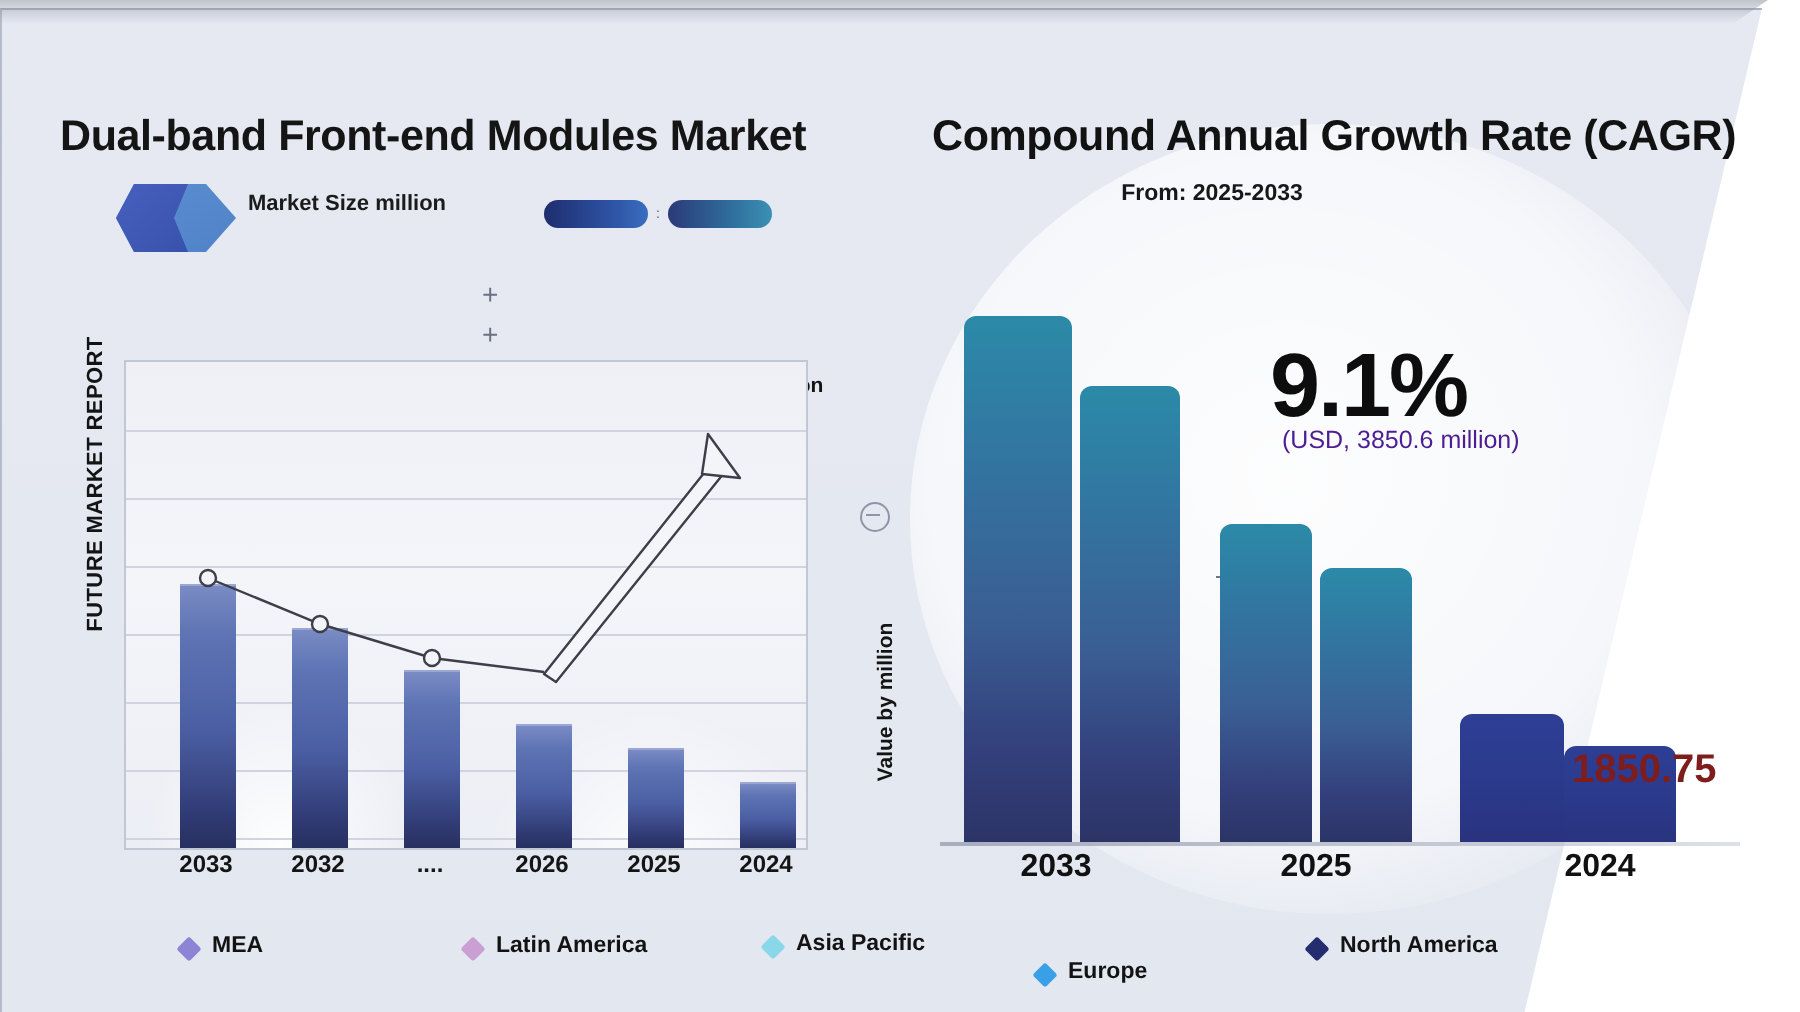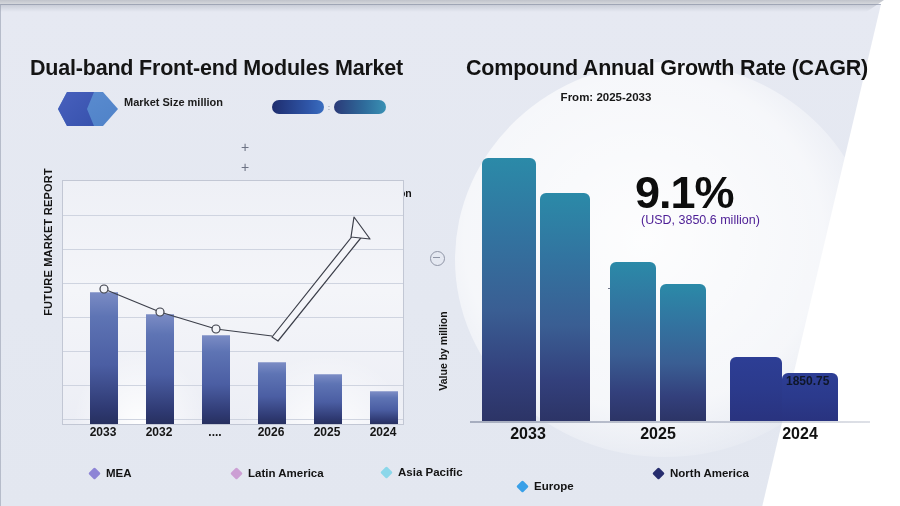--- a/index.html
+++ b/index.html
@@ -311,23 +311,23 @@
     font-size: 16px;
     font-weight: bold;
     color: #111111;
     transform: translateX(-50%);
     white-space: nowrap;
   }
   .value-right {
     position: absolute;
     left: 786px;
     top: 374px;
-    font-size: 12px;
-    font-weight: bold;
-    color: #0f172a;
+    font-size: 20px;
+    font-weight: bold;
+    color: #7f1d1d;
     white-space: nowrap;
   }
   .bracket {
     position: absolute;
     left: 608px;
     top: 272px;
     width: 40px;
     height: 16px;
     border-left: 0;
     border-bottom: 1px solid #6f7588;
@@ -338,21 +338,21 @@
   .footer-legend {
     position: absolute;
     left: 0;
     top: 462px;
     width: 900px;
     height: 28px;
   }
   .leg-item {
     position: absolute;
     display: flex;
-    align-items: center;
+    align-items: flex-end;
     gap: 7px;
     white-space: nowrap;
   }
   .leg-dot {
     width: 9px;
     height: 9px;
     transform: rotate(45deg);
     border-radius: 1.5px;
   }
   .leg-text {

